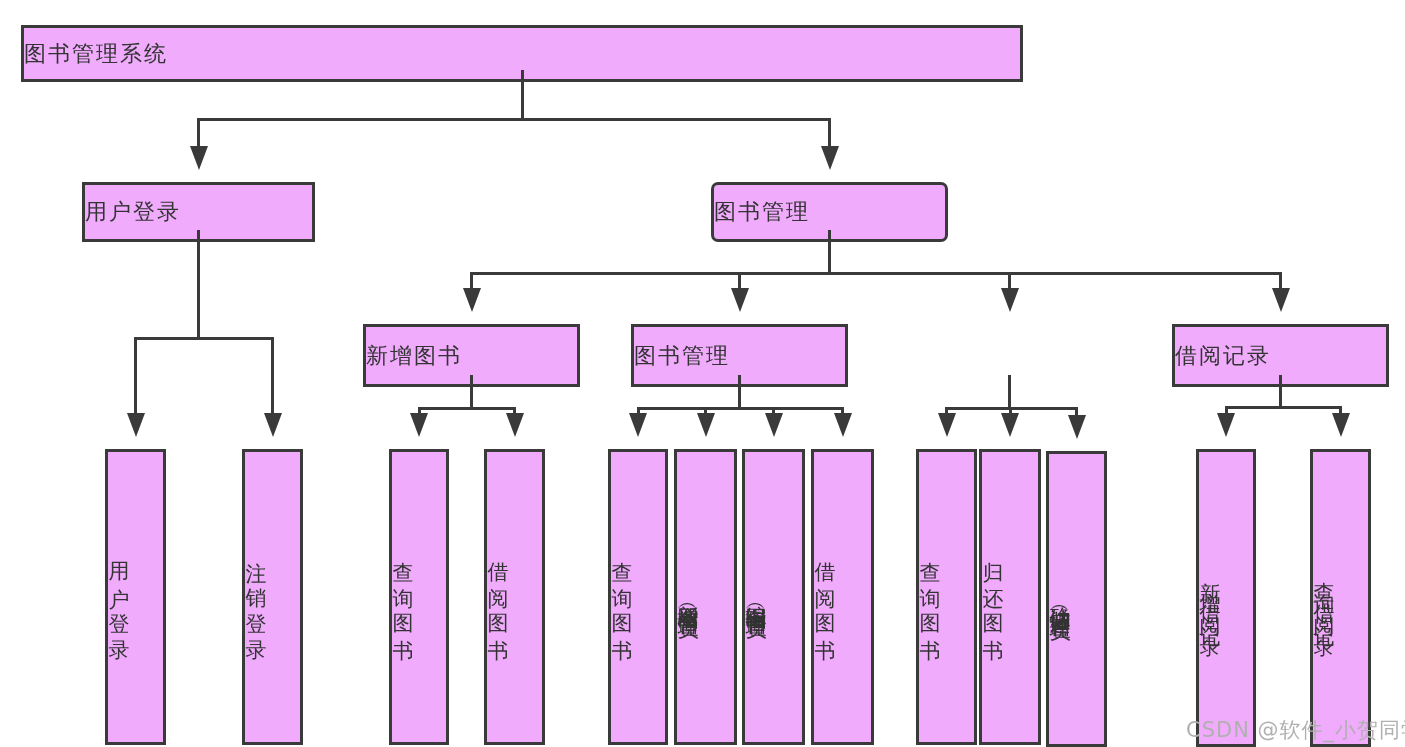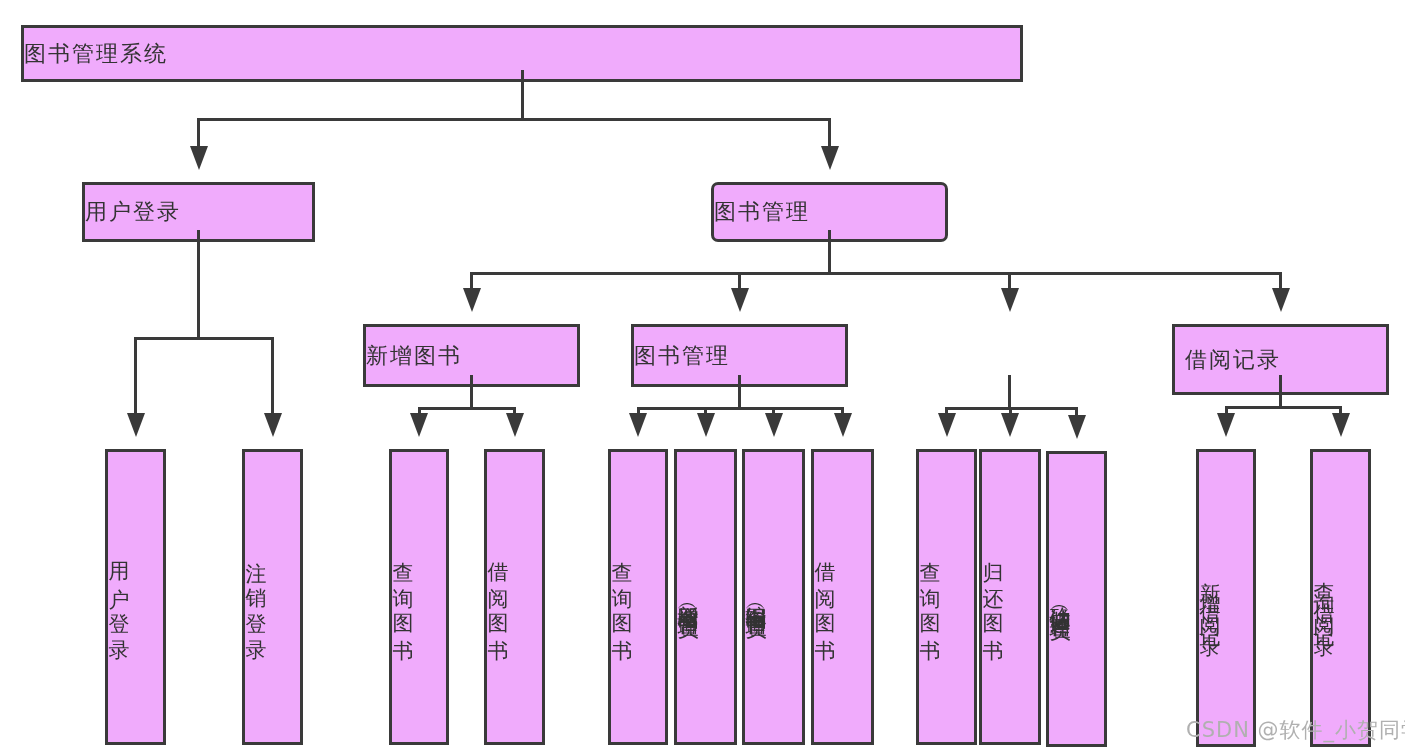--- a/index.html
+++ b/index.html
@@ -74,21 +74,21 @@
     </div>
     <div class="node" style="left: 711px; top: 170px; width: 237px; height: 60px; border-radius: 7px;">
       <span class="node-label">图书管理</span>
     </div>
     <div class="node" style="left: 363px; top: 312px; width: 217px; height: 63px;">
       <span class="node-label">新增图书</span>
     </div>
     <div class="node" style="left: 631px; top: 312px; width: 217px; height: 63px;">
       <span class="node-label">图书管理</span>
     </div>
-    <div class="node" style="left: 1172px; top: 312px; width: 217px; height: 71px; padding-left: 10px;">
+    <div class="node" style="left: 1172px; top: 312px; width: 217px; height: 63px;">
       <span class="node-label">借阅记录</span>
     </div>
     <div class="node vertical" style="left: 105px; top: 437px; width: 61px; height: 296px;">
       <span class="node-label" style="letter-spacing: 26px;">用户登录</span>
     </div>
     <div class="node vertical" style="left: 242px; top: 437px; width: 61px; height: 296px;">
       <span class="node-label" style="letter-spacing: 26px;">注销登录</span>
     </div>
     <div class="node vertical" style="left: 389px; top: 437px; width: 60px; height: 296px;">
       <span class="node-label" style="letter-spacing: 26px;">查询图书</span>

